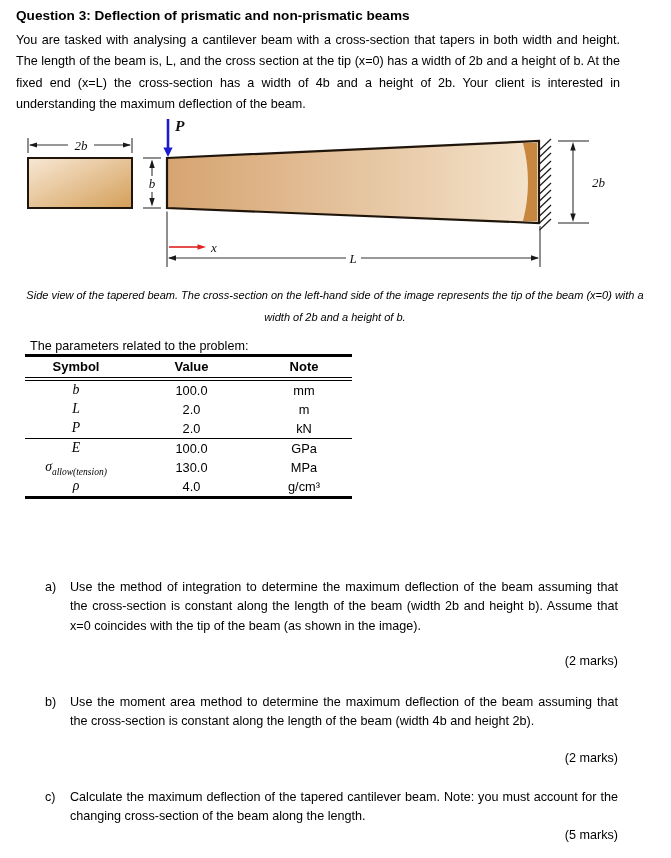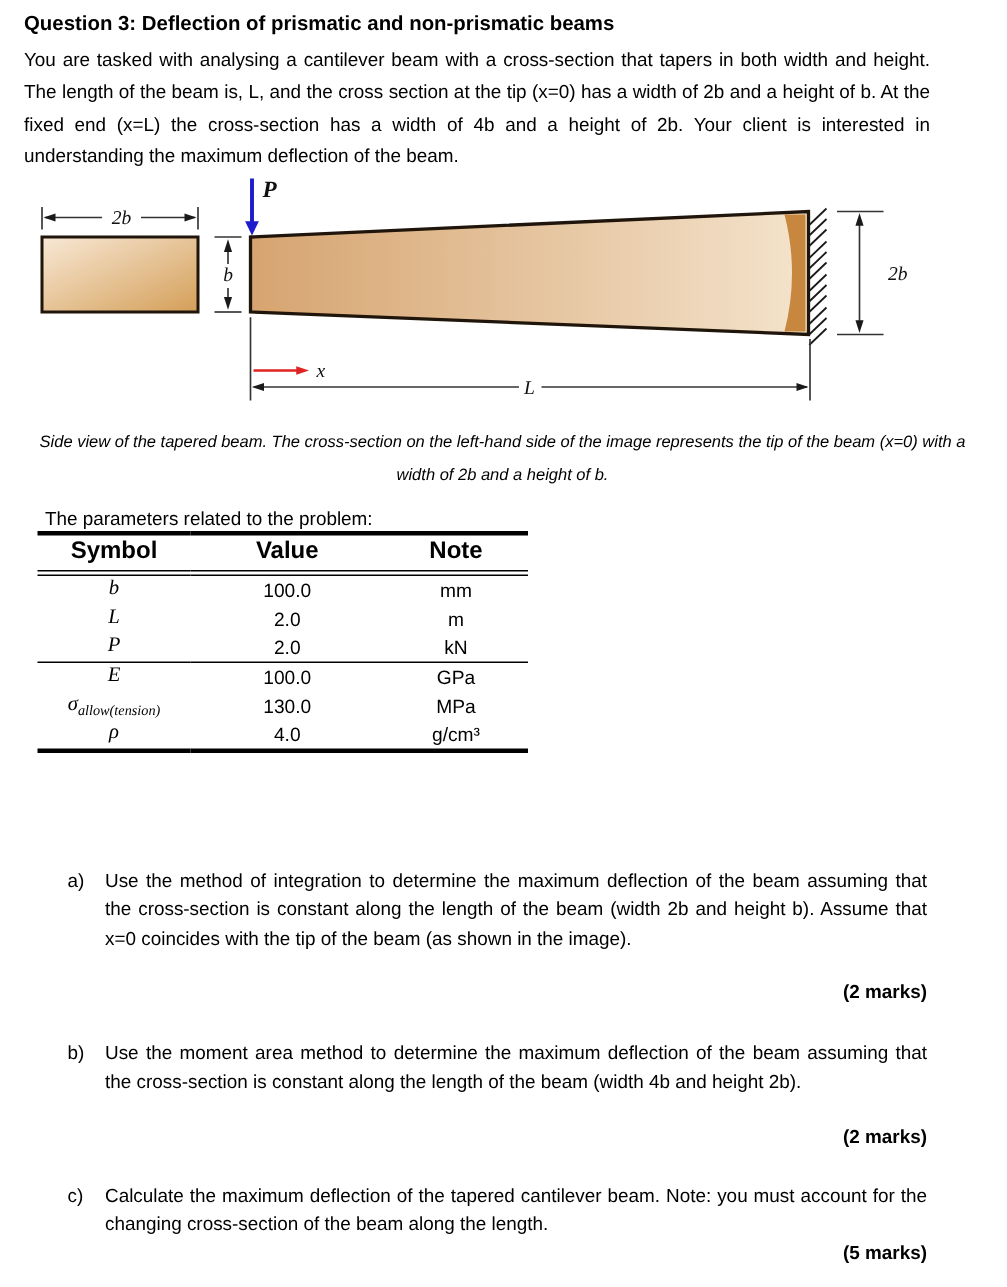--- a/index.html
+++ b/index.html
@@ -31,32 +31,32 @@
   .tbl-intro { position:absolute; left:30px; top:339px; margin:0; font-size:12.6px; }
   table.params {
     position:absolute; left:25px; top:354px; width:327px;
     border-collapse:collapse; table-layout:fixed;
     border-top:3px solid #000; border-bottom:3px solid #000;
     font-size:12.8px;
   }
   table.params col.c1 { width:102px; } table.params col.c2 { width:129px; } table.params col.c3 { width:96px; }
   table.params th {
     font-weight:bold; text-align:center; padding:2px 0 3px 0;
-    border-bottom:4px double #000; font-size:16px;
+    border-bottom:4px double #000; font-size:13px;
   }
   table.params td { text-align:center; padding:0; height:19px; }
   table.params tr.rule-top td { border-top:1.5px solid #000; }
   .sym { font-family:"Liberation Serif", serif; font-style:italic; font-size:13.8px; }
   .sym-sub { font-family:"Liberation Serif", serif; font-style:italic; font-size:9.5px; vertical-align:sub; }
   .assess-intro { position:absolute; left:16px; top:550px; margin:0; font-size:12.6px; }
   .item { position:absolute; left:45px; width:573px; font-size:12.6px; line-height:19.3px; }
   .item-label { position:absolute; left:0; top:0; }
   .item-text { display:block; margin-left:25px; text-align:justify; }
   .item-a { top:578px; } .item-b { top:693px; } .item-c { top:788px; }
-  .marks { position:absolute; right:53px; margin:0; font-weight:bold; font-size:12.6px; }
+  .marks { position:absolute; right:53px; margin:0; font-weight:normal; font-size:12.6px; }
   .marks-a { top:654px; } .marks-b { top:751px; } .marks-c { top:828px; }
 </style>
 </head>
 <body>
 
 <div class="page">
 
   <div class="title">Question 3: Deflection of prismatic and non-prismatic beams</div>
 
   <p class="intro">You are tasked with analysing a cantilever beam with a cross-section that tapers in both width and height. The length of the beam is, L, and the cross section at the tip (x=0) has a width of 2b and a height of b. At the fixed end (x=L) the cross-section has a width of 4b and a height of 2b. Your client is interested in understanding the maximum deflection of the beam.</p>

